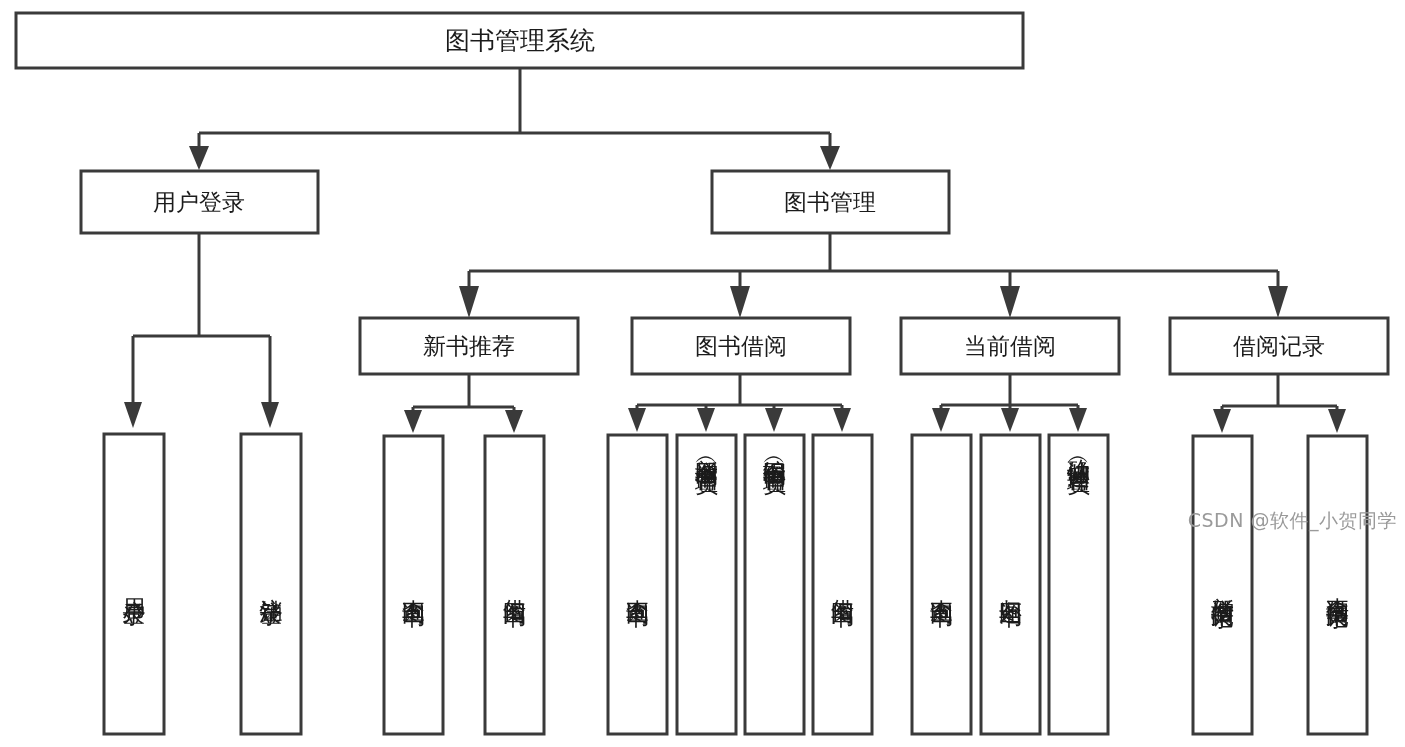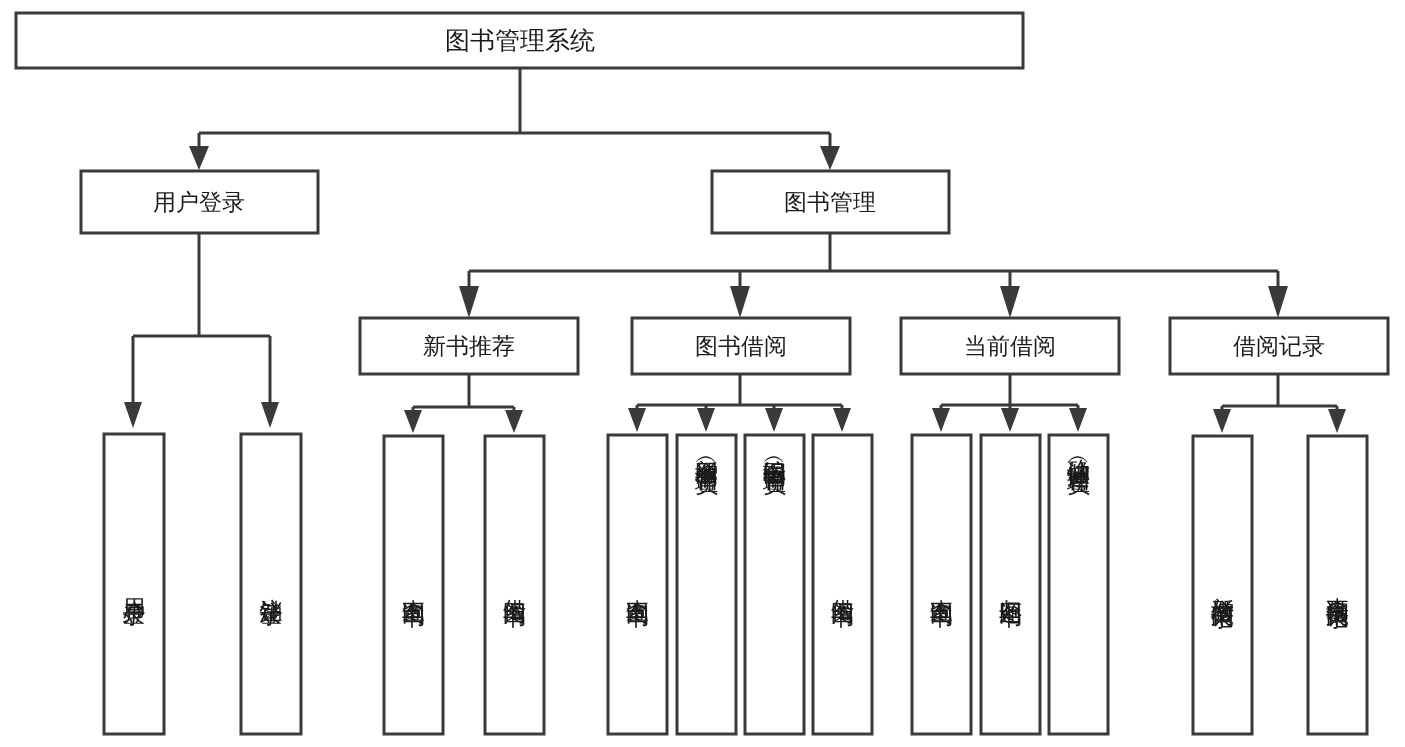--- a/index.html
+++ b/index.html
@@ -239,13 +239,14 @@
     <span class="vlabel-text" style="margin-top:6px;">确认归还（管理员）</span>
   </div>
 
   <div class="vlabel-wrap" style="left:1193px; top:436px; width:59px; height:298px;">
     <span class="vlabel-text">新增借阅记录</span>
   </div>
   <div class="vlabel-wrap" style="left:1308px; top:436px; width:59px; height:298px;">
     <span class="vlabel-text">查询借阅记录</span>
   </div>
 
+  <div class="watermark">CSDN @软件_小贺同学</div>
 </div>
 
 </body></html>

